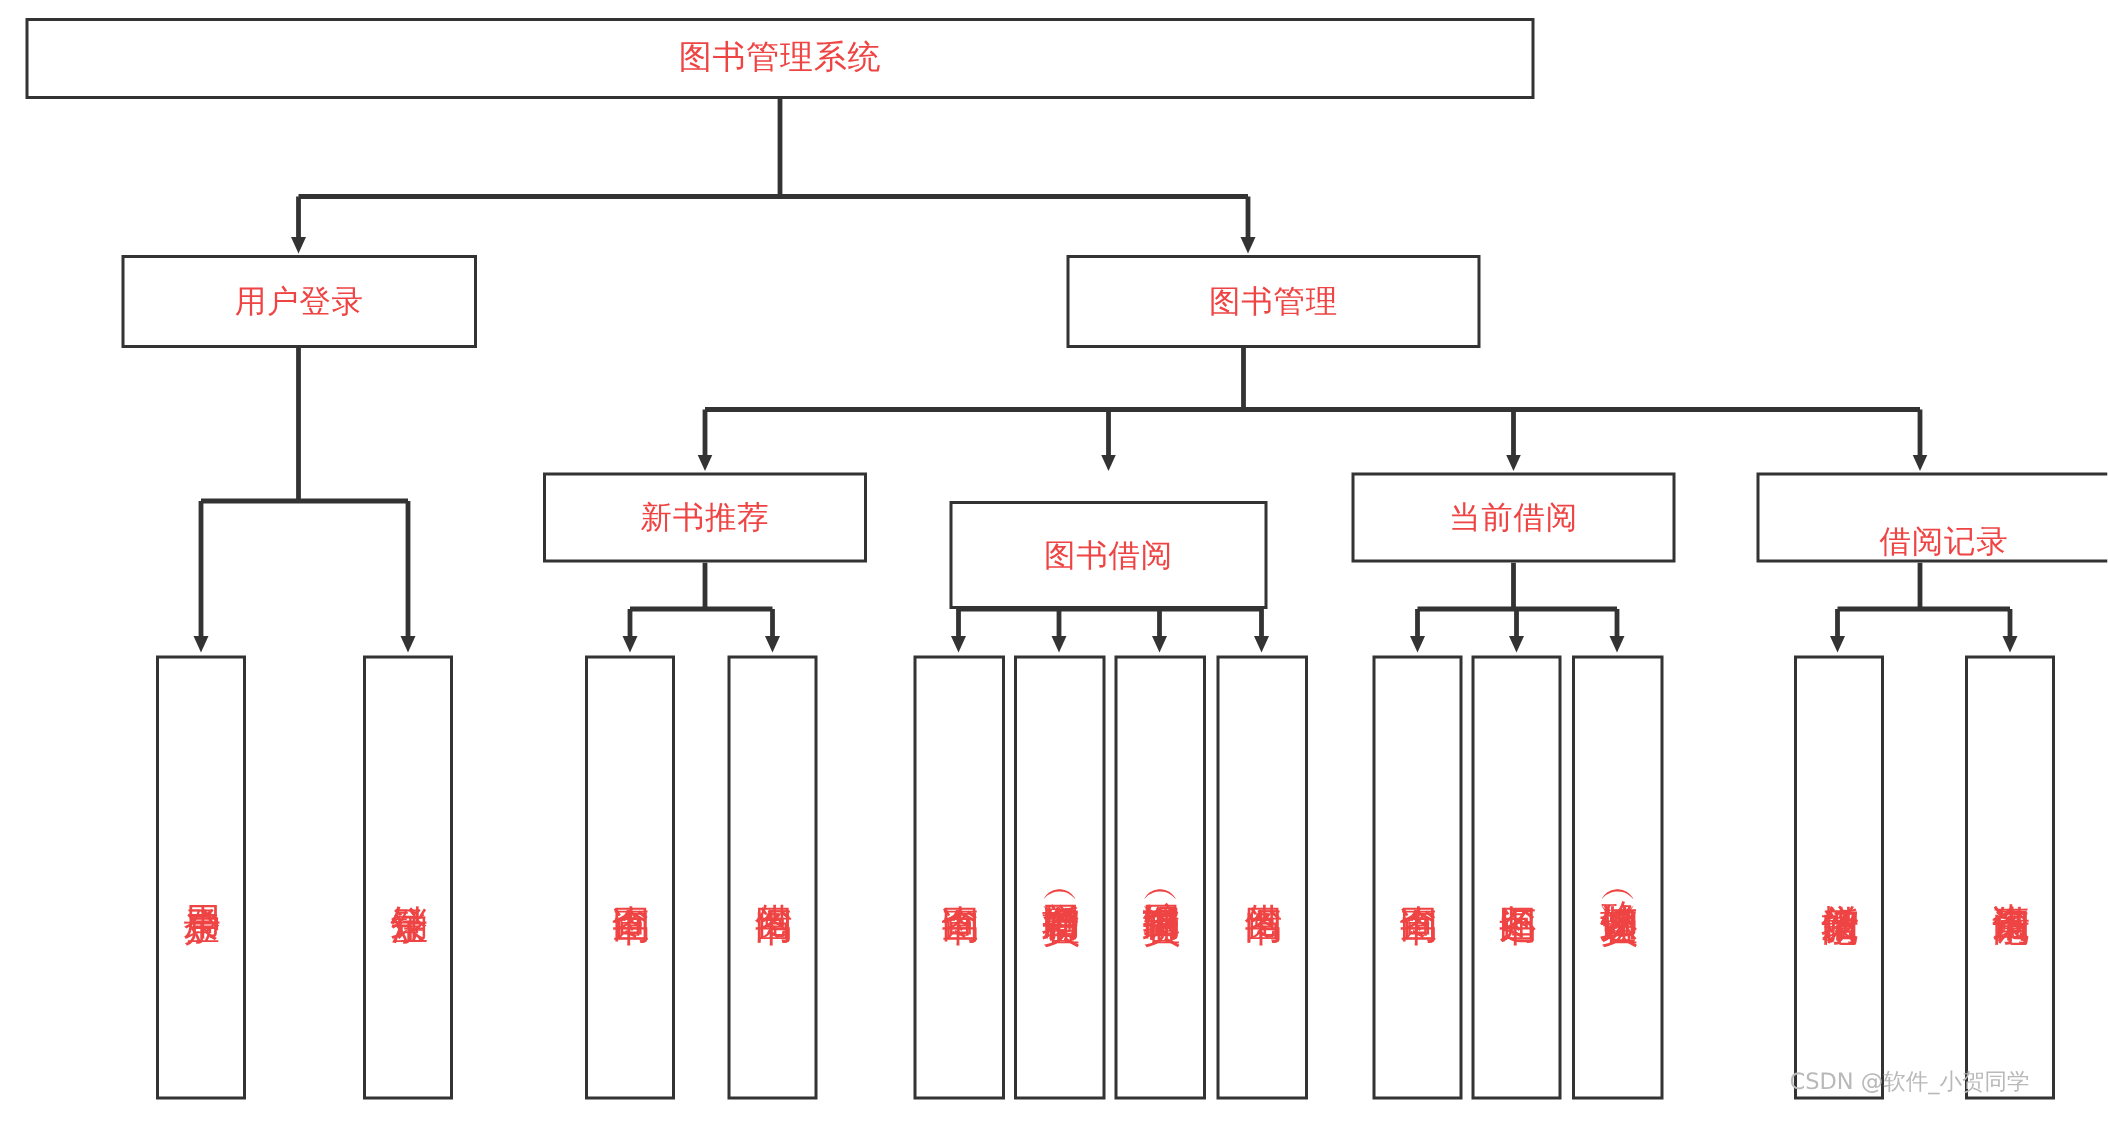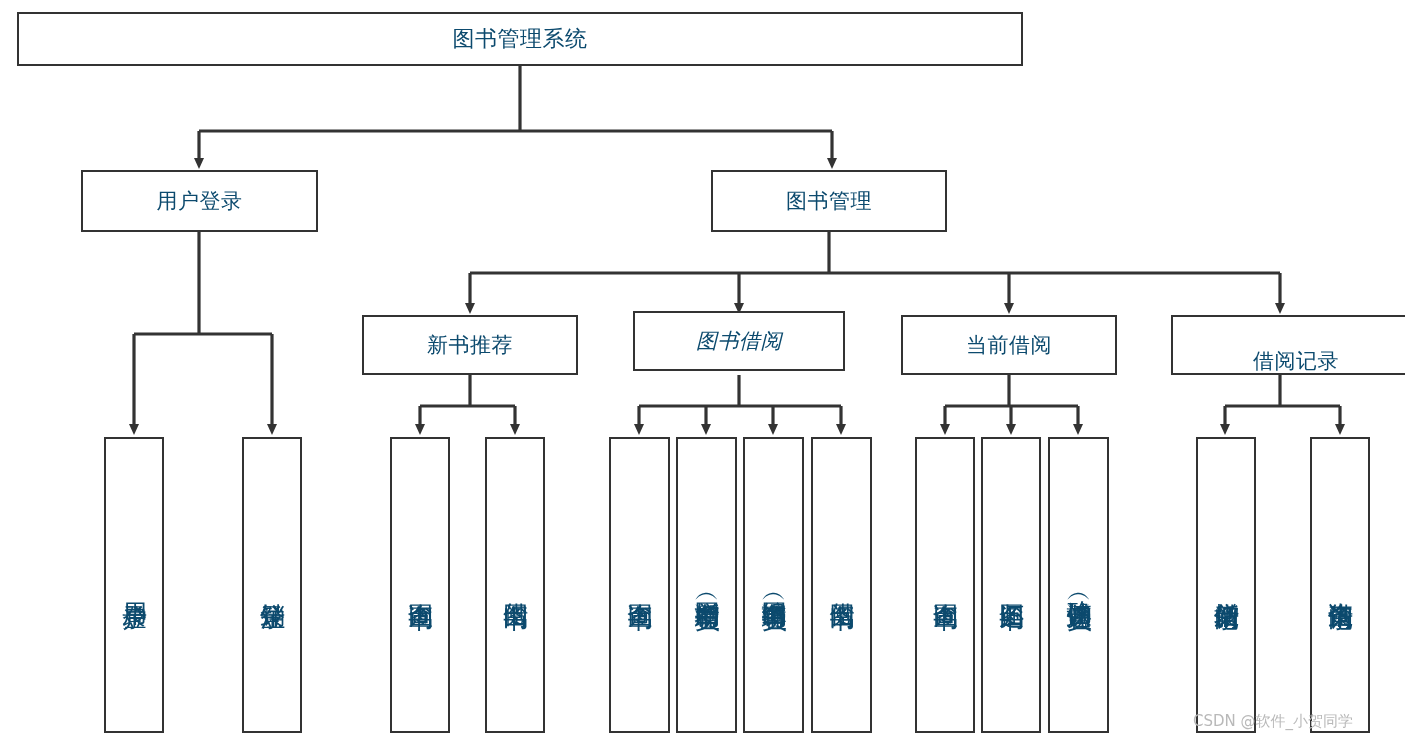--- a/index.html
+++ b/index.html
@@ -29,21 +29,21 @@
     position: absolute;
     box-sizing: border-box;
     background: #ffffff;
     border: 2px solid #333333;
     display: flex;
     align-items: center;
     justify-content: center;
     z-index: 2;
   }
   .node .label {
-    color: #0c4a6e;
+    color: #ef4444;
     line-height: 1.15;
     white-space: nowrap;
     text-align: center;
   }
   
   .node.horiz .label {
     font-size: 21px;
     letter-spacing: 0.5px;
   }
   .node.root .label {
@@ -130,28 +130,28 @@
     </g>
   </svg>
 
   <div class="node horiz root" style="left:17px; top:12px; width:1006px; height:54px;">
     <span class="label">图书管理系统</span>
   </div>
 
   <div class="node horiz" style="left:81px; top:170px; width:237px; height:62px;">
     <span class="label">用户登录</span>
   </div>
-  <div class="node horiz" style="left:711px; top:170px; width:236px; height:62px;">
+  <div class="node horiz" style="left:711px; top:170px; width:276px; height:62px;">
     <span class="label">图书管理</span>
   </div>
 
   <div class="node horiz" style="left:362px; top:315px; width:216px; height:60px;">
     <span class="label">新书推荐</span>
   </div>
-  <div class="node horiz" style="left:633px; top:311px; width:212px; height:60px;font-style:italic;">
+  <div class="node horiz" style="left:633px; top:334px; width:212px; height:72px;">
     <span class="label">图书借阅</span>
   </div>
   <div class="node horiz" style="left:901px; top:315px; width:216px; height:60px;justify-content:center;">
     <span class="label">当前借阅</span>
   </div>
   <div class="node horiz" style="left:1171px; top:315px; width:250px; height:60px;align-items:flex-end;">
     <span class="label">借阅记录</span>
   </div>
 
   <div class="node vert" style="left:104px; top:437px; width:60px; height:296px;">

